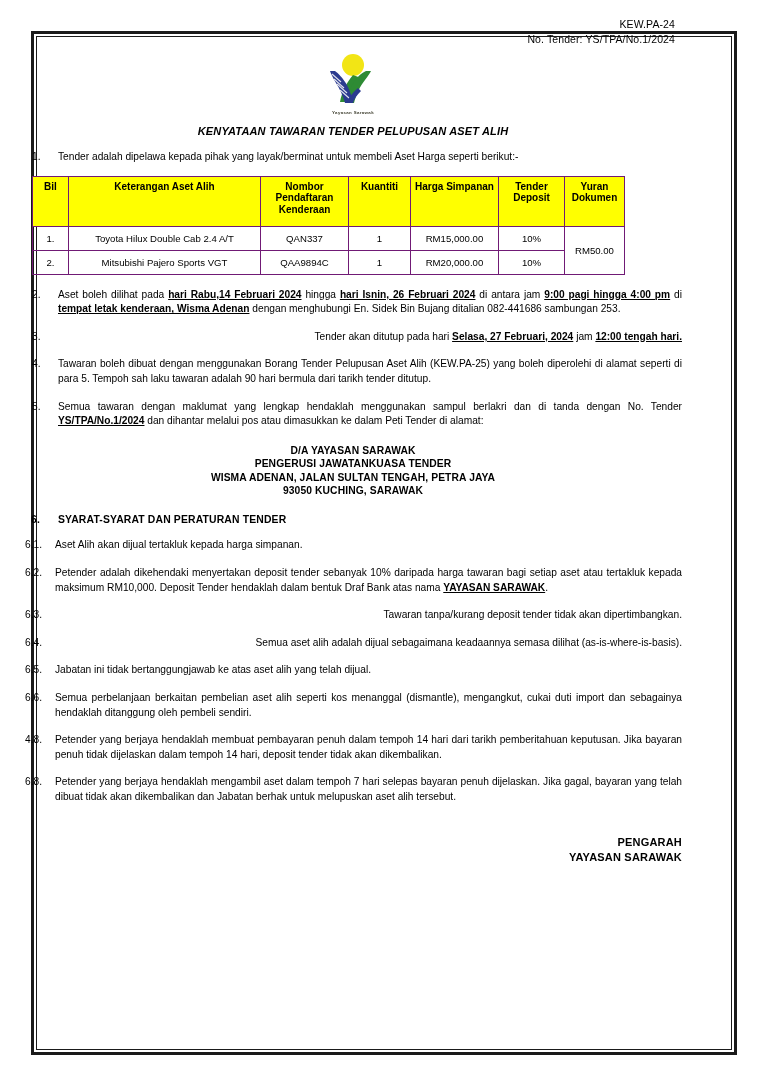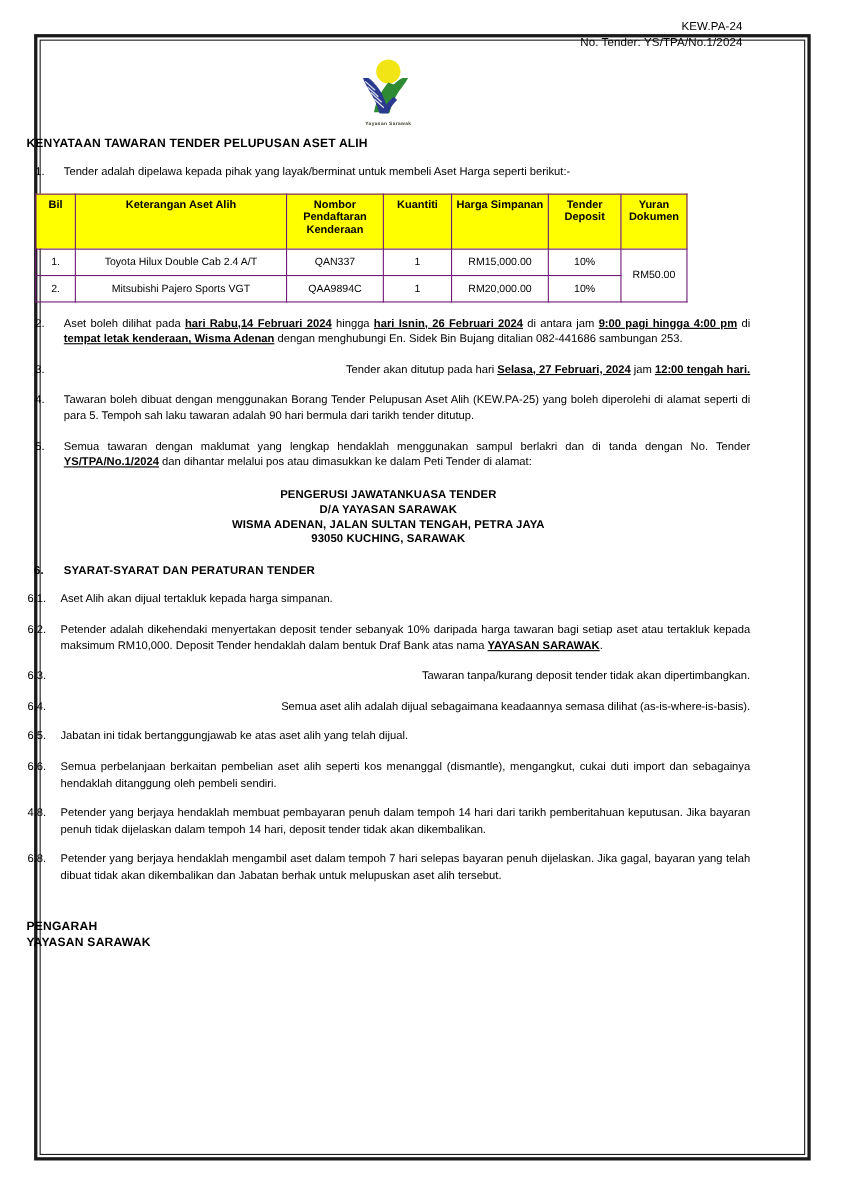--- a/index.html
+++ b/index.html
@@ -55,25 +55,26 @@
   .logo-caption {
     font-size: 4.4px;
     font-weight: bold;
     letter-spacing: .35px;
     color: #3a3a2a;
     margin-top: 1px;
   }
 
   
   .doc-title {
-    text-align: left;
+    text-align: center;
     font-size: 11px;
     font-weight: bold;
     letter-spacing: .15px;
     margin-top: 10px;
+    font-style: italic;
   }
 
   
   .item {
     display: flex;
     margin-top: 13px;
     font-size: 10.2px;
     line-height: 14.6px;
   }
   .item .num {
@@ -137,21 +138,21 @@
     display: flex;
     margin-top: 17px;
     font-size: 10.4px;
     font-weight: bold;
     letter-spacing: .15px;
   }
   .section-head .num { width: 34px; padding-left: 7px; }
 
   
   .doc-footer {
-    text-align: left;
+    text-align: right;
     font-size: 11px;
     line-height: 15px;
     font-weight: bold;
     margin-top: 30px;
     font-family: "Liberation Sans", sans-serif;
     letter-spacing: .2px;
   }
 </style>
 </head>
 <body>
@@ -249,22 +250,22 @@
     <div class="num">4.</div>
     <div class="body">Tawaran boleh dibuat dengan menggunakan Borang Tender Pelupusan Aset Alih (KEW.PA-25) yang boleh diperolehi di alamat seperti di para 5. Tempoh sah laku tawaran adalah 90 hari bermula dari tarikh tender ditutup.</div>
   </div>
 
   <div class="item">
     <div class="num">5.</div>
     <div class="body"><span>Semua tawaran dengan maklumat yang lengkap hendaklah menggunakan sampul berlakri dan di tanda dengan No. Tender </span><span class="bu">YS/TPA/No.1/2024</span><span> dan dihantar melalui pos atau dimasukkan ke dalam Peti Tender di alamat:</span></div>
   </div>
 
   <div class="address-block">
+    <div>D/A YAYASAN SARAWAK</div>
     <div>PENGERUSI JAWATANKUASA TENDER</div>
-    <div>D/A YAYASAN SARAWAK</div>
     <div>WISMA ADENAN, JALAN SULTAN TENGAH, PETRA JAYA</div>
     <div>93050 KUCHING, SARAWAK</div>
   </div>
 
   <div class="section-head">
     <div class="num">6.</div>
     <div>SYARAT-SYARAT DAN PERATURAN TENDER</div>
   </div>
 
   <div class="item narrow">

